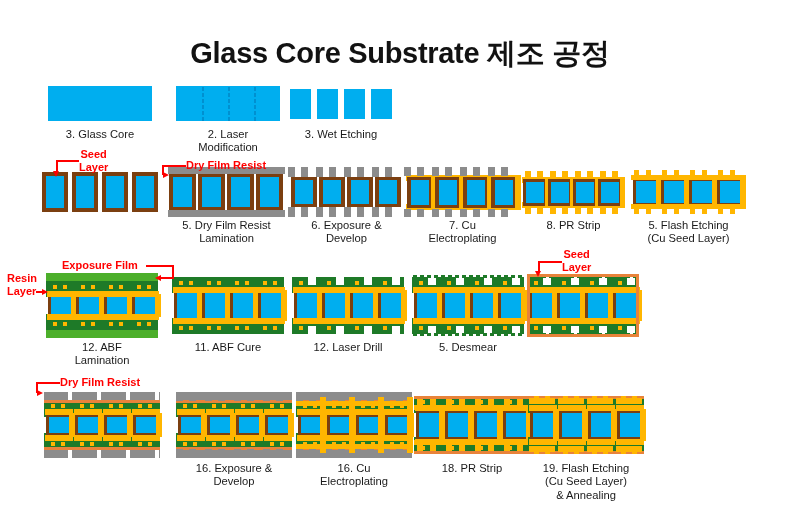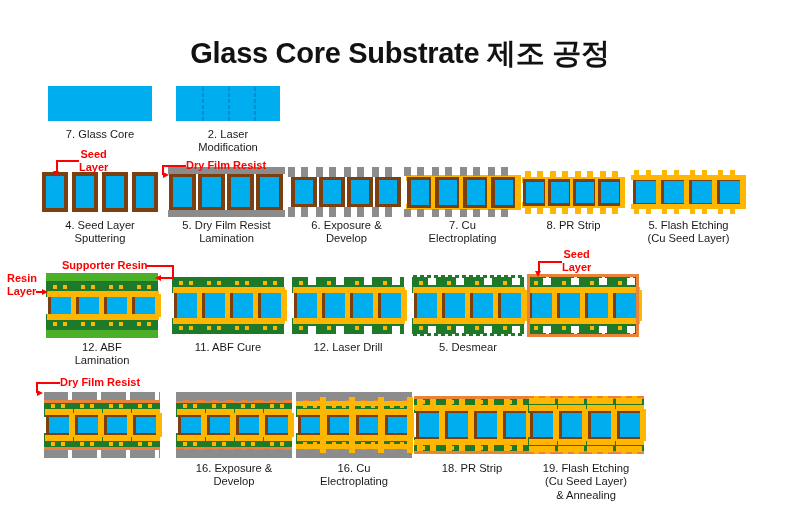--- a/index.html
+++ b/index.html
@@ -49,21 +49,21 @@
 
 <div id="stage">
 
   <div class="title">Glass Core Substrate 제조 공정</div>
 
   <div class="step" id="s1" style="left:48px;top:86px;">
     <div class="art" id="a1" style="width:104px;height:35px;">
         <div class="pz" style="left: 0px; top: 0px; width: 104px; height: 35px; background: rgb(0, 174, 239);"></div>
       </div>
     <div class="cap" style="top:42px;">
-        <div>7. Glass Core</div>
+        <div>3. Glass Core</div>
       </div>
   </div>
 
   <div class="step" id="s2" style="left:176px;top:86px;">
     <div class="art" id="a2" style="width:104px;height:35px;">
         <div class="pz" style="left: 0px; top: 0px; width: 104px; height: 35px; background: rgb(0, 174, 239);"></div>
         <div class="pz" style="left: 26px; top: 1px; width: 2px; height: 4px; background: rgb(0, 144, 208);"></div>
         <div class="pz" style="left: 26px; top: 7px; width: 2px; height: 4px; background: rgb(0, 144, 208);"></div>
         <div class="pz" style="left: 26px; top: 13px; width: 2px; height: 4px; background: rgb(0, 144, 208);"></div>
         <div class="pz" style="left: 26px; top: 19px; width: 2px; height: 4px; background: rgb(0, 144, 208);"></div>
@@ -81,35 +81,42 @@
         <div class="pz" style="left: 78px; top: 19px; width: 2px; height: 4px; background: rgb(0, 144, 208);"></div>
         <div class="pz" style="left: 78px; top: 25px; width: 2px; height: 4px; background: rgb(0, 144, 208);"></div>
         <div class="pz" style="left: 78px; top: 31px; width: 2px; height: 4px; background: rgb(0, 144, 208);"></div>
       </div>
     <div class="cap" style="top:42px;">
         <div>2. Laser</div>
         <div>Modification</div>
       </div>
   </div>
 
+  <div class="step" id="s3" style="left:290px;top:89px;">
+    <div class="art" id="a3" style="width:102px;height:30px;">
+        <div class="pz" style="left: 0px; top: 0px; width: 21px; height: 30px; background: rgb(0, 174, 239);"></div>
+        <div class="pz" style="left: 27px; top: 0px; width: 21px; height: 30px; background: rgb(0, 174, 239);"></div>
+        <div class="pz" style="left: 54px; top: 0px; width: 21px; height: 30px; background: rgb(0, 174, 239);"></div>
+        <div class="pz" style="left: 81px; top: 0px; width: 21px; height: 30px; background: rgb(0, 174, 239);"></div>
+      </div>
+    <div class="cap" style="top:39px;">
+        <div>3. Wet Etching</div>
+      </div>
+  </div>
 
   <div class="step" id="s4" style="left:42px;top:172px;">
     <div class="art" id="a4" style="width:116px;height:40px;">
         <div class="pz" style="left: 0px; top: 0px; width: 26px; height: 40px; background: rgb(123, 63, 16);"></div>
         <div class="pz" style="left: 4px; top: 4px; width: 18px; height: 32px; background: rgb(0, 174, 239);"></div>
         <div class="pz" style="left: 30px; top: 0px; width: 26px; height: 40px; background: rgb(123, 63, 16);"></div>
         <div class="pz" style="left: 34px; top: 4px; width: 18px; height: 32px; background: rgb(0, 174, 239);"></div>
         <div class="pz" style="left: 60px; top: 0px; width: 26px; height: 40px; background: rgb(123, 63, 16);"></div>
         <div class="pz" style="left: 64px; top: 4px; width: 18px; height: 32px; background: rgb(0, 174, 239);"></div>
         <div class="pz" style="left: 90px; top: 0px; width: 26px; height: 40px; background: rgb(123, 63, 16);"></div>
         <div class="pz" style="left: 94px; top: 4px; width: 18px; height: 32px; background: rgb(0, 174, 239);"></div>
-      </div>
-    <div class="cap" style="top:47px;">
-        <div>4. Seed Layer</div>
-        <div>Sputtering</div>
       </div>
   </div>
 
   <div class="step" id="s5" style="left:168px;top:167px;">
     <div class="art" id="a5" style="width:117px;height:50px;">
         <div class="pz" style="left: 0px; top: 0px; width: 117px; height: 7px; background: rgb(140, 140, 140);"></div>
         <div class="pz" style="left: 0px; top: 43px; width: 117px; height: 7px; background: rgb(140, 140, 140);"></div>
         <div class="pz" style="left: 1px; top: 7px; width: 27px; height: 36px; background: rgb(123, 63, 16);"></div>
         <div class="pz" style="left: 5px; top: 10px; width: 19px; height: 30px; background: rgb(0, 174, 239);"></div>
         <div class="pz" style="left: 30px; top: 7px; width: 27px; height: 36px; background: rgb(123, 63, 16);"></div>
@@ -953,21 +960,21 @@
   <div class="arw arw-right" style="left:163px;top:171.5px;"></div>
 
   <div class="anno" style="left:7px;top:272px;">
       <div>Resin</div>
       <div>Layer</div>
     </div>
   <div class="ln" style="left:36px;top:291px;width:8px;height:1.6px;"></div>
   <div class="arw arw-right" style="left:42px;top:288.5px;"></div>
 
   <div class="anno" style="left:62px;top:259px;">
-      <div>Supporter Resin</div>
+      <div>Exposure Film</div>
     </div>
   <div class="ln" style="left:146px;top:265px;width:28px;height:1.6px;"></div>
   <div class="ln" style="left:172.4px;top:265px;width:1.6px;height:13px;"></div>
   <div class="ln" style="left:160px;top:277px;width:14px;height:1.6px;"></div>
   <div class="arw arw-left" style="left:155px;top:274.8px;"></div>
 
   <div class="anno" style="left:562px;top:248px;text-align:center;">
       <div>Seed</div>
       <div>Layer</div>
     </div>

